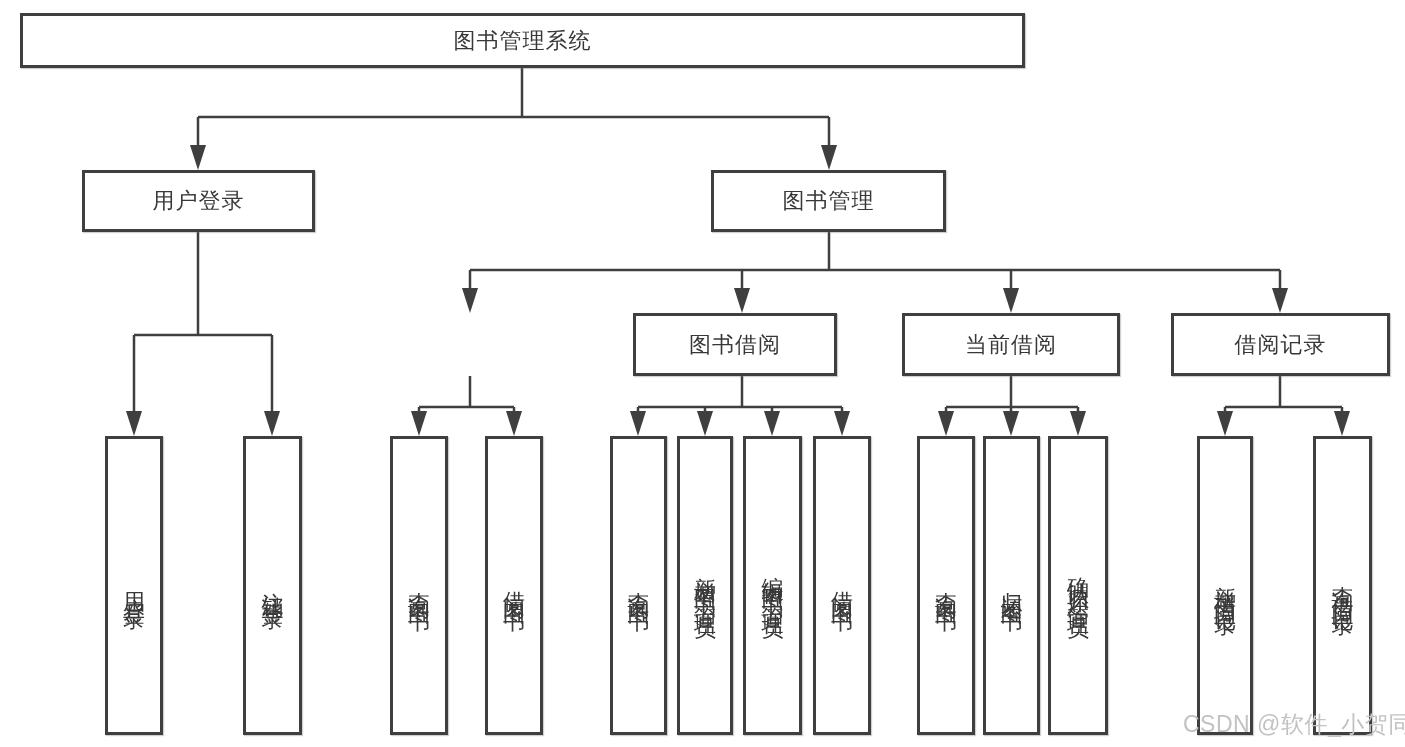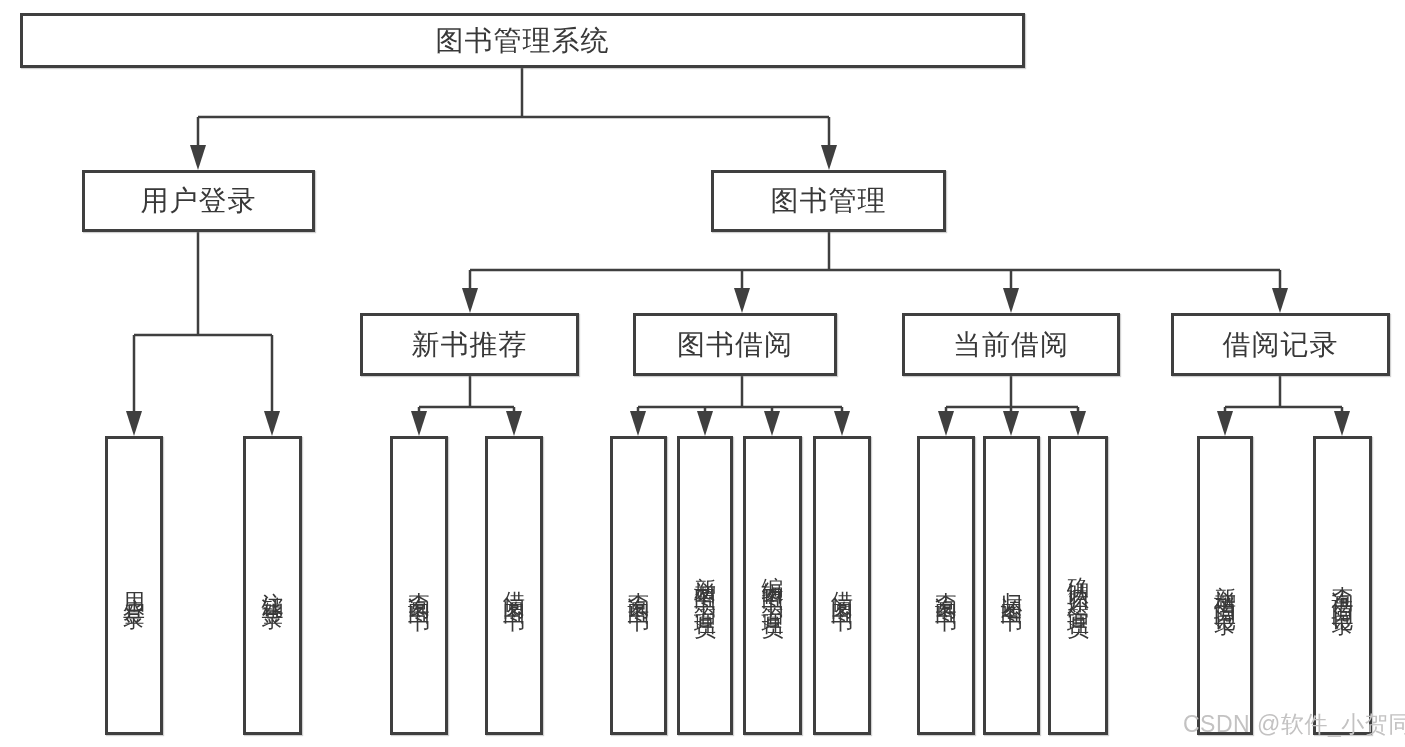--- a/index.html
+++ b/index.html
@@ -27,21 +27,21 @@
     box-sizing: border-box;
     border: 3px solid #3f3f3f;
     background: #ffffff;
     display: flex;
     align-items: center;
     justify-content: center;
     z-index: 2;
     box-shadow: 1px 1px 1px rgba(120,120,120,0.35);
   }
   .h-label {
-    font-size: 28px;
+    font-size: 22px;
     letter-spacing: 1px;
     white-space: nowrap;
     color: #383838;
   }
   .v-label {
     writing-mode: vertical-rl;
     text-orientation: mixed;
     font-size: 22px;
     letter-spacing: 6px;
     line-height: 1;
@@ -159,23 +159,20 @@
     <span class="h-label">图书管理系统</span>
   </div>
 
   <div class="box b-l2-login">
     <span class="h-label">用户登录</span>
   </div>
   <div class="box b-l2-book">
     <span class="h-label">图书管理</span>
   </div>
 
-  <div class="box b-l3-newbook">
-    <span class="h-label">新书推荐</span>
-  </div>
   <div class="box b-l3-borrow">
     <span class="h-label">图书借阅</span>
   </div>
   <div class="box b-l3-current">
     <span class="h-label">当前借阅</span>
   </div>
   <div class="box b-l3-records">
     <span class="h-label">借阅记录</span>
   </div>
 

